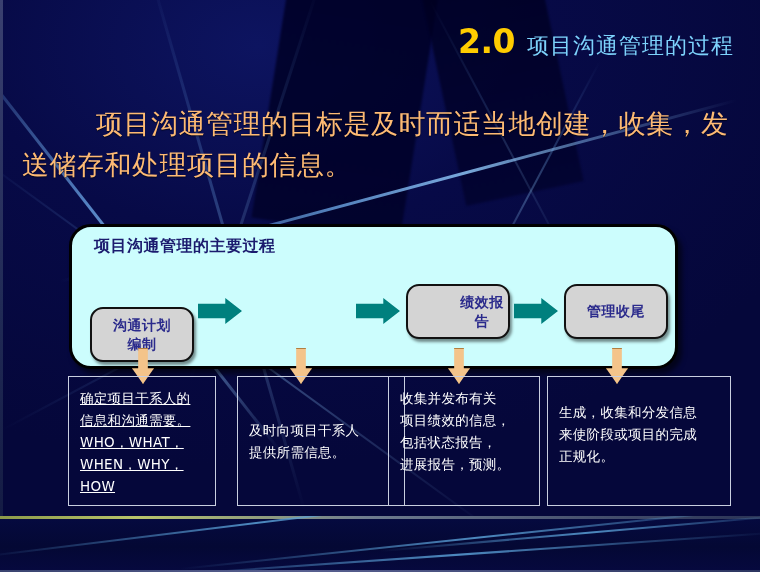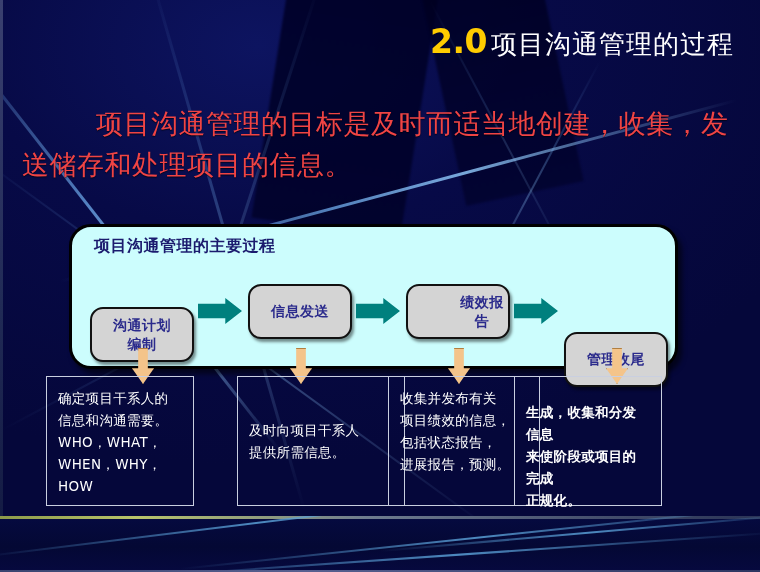--- a/index.html
+++ b/index.html
@@ -99,33 +99,33 @@
   #title .num {
     font-family: "DejaVu Sans", sans-serif;
     font-weight: bold;
     font-size: 33px;
     color: #ffcc00;
     letter-spacing: -.5px;
     vertical-align: baseline;
   }
   #title .zh {
     font-family: "DejaVu Serif", "Liberation Serif", serif;
-    font-size: 26px;
-    color: #ffffff;
+    font-size: 22px;
+    color: #7dd3fc;
     letter-spacing: 1px;
-    margin-left: 4px;
+    margin-left: 12px;
     vertical-align: baseline;
   }
   
   #lead {
     position: absolute;
     left: 22px;
     right: 20px;
     top: 103px;
-    color: #ef4444;
+    color: #fdba74;
     font-family: "DejaVu Serif", "Liberation Serif", serif;
     font-size: 27px;
     line-height: 41px;
     text-indent: 74px;
     letter-spacing: .5px;
     text-shadow: 0 1px 1px rgba(0,0,0,.6);
   }
   
   #panel {
     position: absolute;
@@ -168,21 +168,21 @@
     font-family: "DejaVu Serif", "Liberation Serif", serif;
     font-size: 14px;
     font-weight: bold;
     color: #2b2b8c;
     line-height: 19px;
     letter-spacing: .5px;
   }
   .pbox.b1 { left: 18px; margin-top: 23px; }
   .pbox.b2 { left: 176px; }
   .pbox.b3 { left: 334px; padding-left: 48px; }
-  .pbox.b4 { left: 492px; margin-top: 48px; }
+  .pbox.b4 { left: 492px; }
   .chev {
     position: absolute;
     top: 71px;
     width: 44px;
     height: 26px;
     background: #00807e;
     clip-path: polygon(0 22%, 62% 22%, 62% 0, 100% 50%, 62% 100%, 62% 78%, 0 78%);
   }
   .chev.c1 { left: 126px; }
   .chev.c2 { left: 284px; }
@@ -209,24 +209,24 @@
     height: 130px;
     border: 1.5px solid #c9cfe0;
     box-sizing: border-box;
     padding: 10px 11px;
     color: #ffffff;
     font-family: "DejaVu Sans", "Liberation Sans", sans-serif;
     font-size: 13.5px;
     line-height: 22px;
     letter-spacing: .3px;
   }
-  .note.n1 { left: 46px;  width: 148px; }
+  .note.n1 { left: 68px;  width: 148px; text-decoration: underline; }
   .note.n2 { left: 237px; width: 168px; display:flex; align-items:center; }
   .note.n3 { left: 388px; width: 152px; }
-  .note.n4 { left: 514px; width: 148px; font-weight: bold; }
+  .note.n4 { left: 547px; width: 184px; }
   .note.n3 .ntext, .note.n4 .ntext { font-family: "DejaVu Serif","Liberation Serif", serif; font-size: 13.5px; }
   .note.n4 { padding-top: 24px; }
 </style>
 </head>
 <body>
 
 <div id="slide">
 
   <div class="bg-base"></div>
   <div class="bg-dark-wedge"></div>
@@ -250,23 +250,20 @@
   <div id="lead">项目沟通管理的目标是及时而适当地创建，收集，发送储存和处理项目的信息。</div>
 
   <div id="panel">
     <div id="panel-title">项目沟通管理的主要过程</div>
 
     <div class="pbox b1">
       <span>沟通计划<br>编制</span>
     </div>
     <div class="chev c1"></div>
 
-    <div class="pbox b2">
-      <span>信息发送</span>
-    </div>
     <div class="chev c2"></div>
 
     <div class="pbox b3">
       <span>绩效报告</span>
     </div>
     <div class="chev c3"></div>
 
     <div class="pbox b4">
       <span>管理收尾</span>
     </div>

